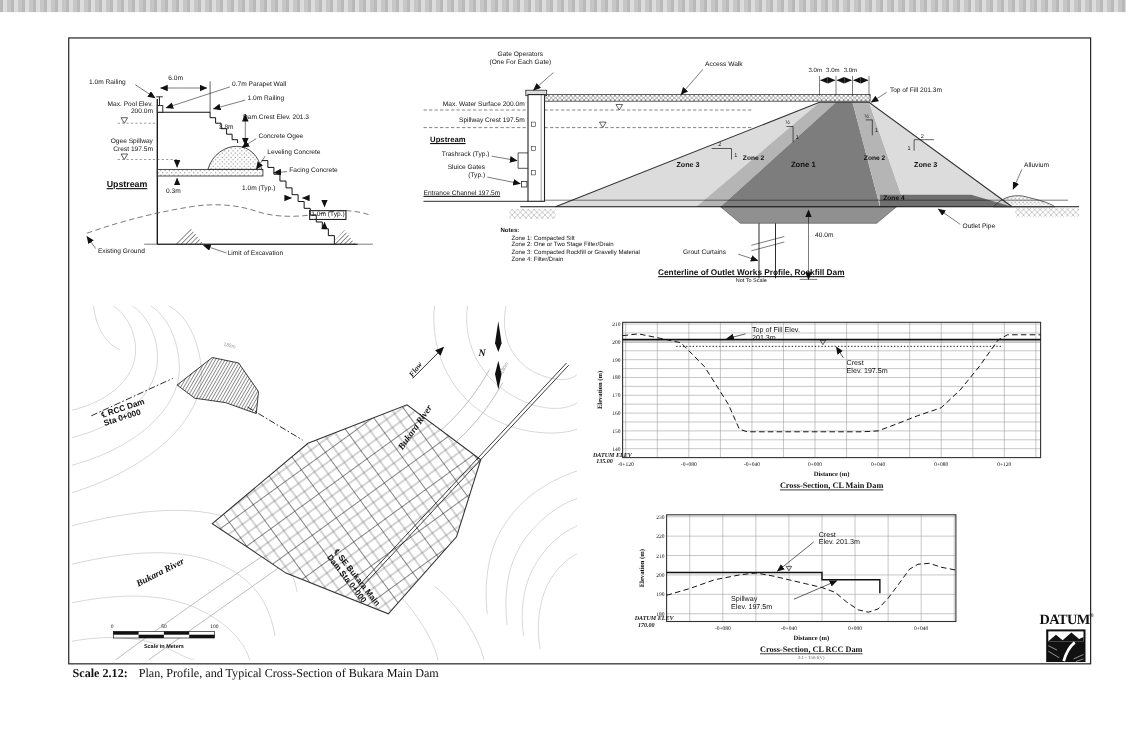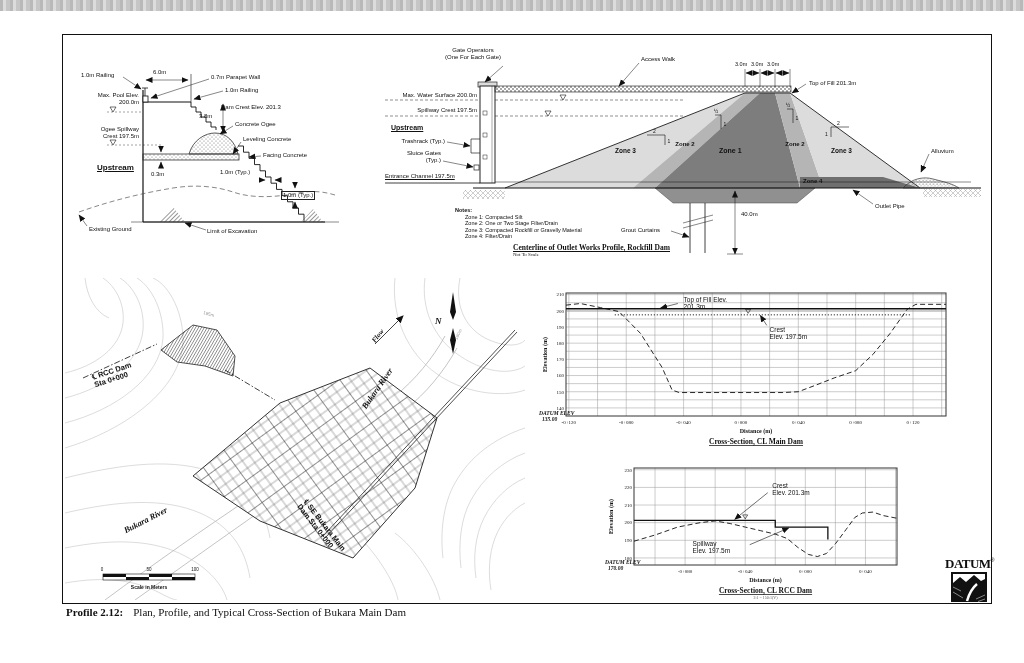--- a/index.html
+++ b/index.html
@@ -13,21 +13,21 @@
   .lbl{position:absolute;font-size:6px;line-height:7px;white-space:nowrap;color:#111;}
   .lbl.b{font-weight:bold;}
   .lbl.ul{text-decoration:underline;}
   .lbl.fs7{font-size:7px;}
   .lbl.fs8{font-size:8px;}
   .blk{position:absolute;font-size:6px;line-height:7px;color:#111;}
   .blk.r{text-align:right;}
   .blk.c{text-align:center;}
   .blk span{display:block;}
   .boxed{border:0.7px solid #222;padding:0 1px;}
-  .title-blk{position:absolute;text-align:left;font-family:Liberation Serif, serif;}
+  .title-blk{position:absolute;text-align:center;font-family:Liberation Sans, sans-serif;}
   .title-blk .t{display:block;font-weight:bold;text-decoration:underline;font-size:7.5px;line-height:9px;}
   .title-blk .s{display:block;font-size:5px;line-height:6px;}
   .wrapzone{width:20px;text-align:center;font-weight:bold;line-height:6.5px;white-space:normal;}
   .rot{transform-origin:left top;}
   .serifit{font-family:"Liberation Serif",serif;font-style:italic;font-weight:bold;}
   .chart{position:absolute;text-align:center;}
   .chart text{font-family:"Liberation Serif",serif;fill:#111;}
   .chart .tick{font-size:5px;}
   .chart .ann{font-size:6.5px;font-family:"Liberation Sans",sans-serif;}
   .chart .axlab{font-size:6px;font-weight:bold;}
@@ -438,21 +438,21 @@
       <text x="218" y="156" class="ctitle" text-anchor="middle">Cross-Section, CL Main Dam</text>
       <text x="1" y="127" class="datum">DATUM ELEV</text>
       <text x="4" y="133" class="datum">135.00</text>
       <text x="145.58490566037736" y="14.046052631578947" class="ann">Top of Fill Elev.</text>
       <text x="145.58490566037736" y="21.046052631578945" class="ann">201.3m</text>
       <line x1="139.8490566037736" y1="15.519736842105264" x2="122.64150943396227" y2="19.889473684210508" stroke="#111" stroke-width="0.6" marker-end="url(#chart1-ar)"></line>
       <text x="231.62264150943395" y="43.986842105263165" class="ann">Crest</text>
       <text x="231.62264150943395" y="50.986842105263165" class="ann">Elev. 197.5m</text>
       <line x1="228.75471698113208" y1="37.368421052631575" x2="222.30188679245282" y2="27.334210526315807" stroke="#111" stroke-width="0.6" marker-end="url(#chart1-ar)"></line>
     </svg></div>
-<div class="chart" id="chart2" style="left:604px;top:458px;width:320px;height:150px;"><svg width="320" height="150">
+<div class="chart" id="chart2" style="left:576px;top:458px;width:320px;height:150px;"><svg width="320" height="150">
       <defs>
         <marker id="chart2-ar" markerWidth="8" markerHeight="8" refX="6.5" refY="3" orient="auto" markerUnits="userSpaceOnUse">
           <path d="M0,0L7,3L0,6Z" fill="#111"></path>
         </marker>
       </defs>
       <line x1="51.04" y1="10" x2="51.04" y2="107" stroke="#999" stroke-width="0.5"></line>
       <line x1="81.09714285714286" y1="10" x2="81.09714285714286" y2="107" stroke="#999" stroke-width="0.5"></line>
       <line x1="111.1542857142857" y1="10" x2="111.1542857142857" y2="107" stroke="#999" stroke-width="0.5"></line>
       <line x1="141.21142857142857" y1="10" x2="141.21142857142857" y2="107" stroke="#999" stroke-width="0.5"></line>
       <line x1="171.26857142857142" y1="10" x2="171.26857142857142" y2="107" stroke="#999" stroke-width="0.5"></line>
@@ -499,14 +499,14 @@
   <svg width="36" height="30" style="display:block;margin:0 auto;">
     <rect width="36" height="30" fill="#111"></rect>
     <rect x="2" y="2" width="32" height="9" fill="#fff"></rect>
     <path d="M2,11 L9,5 L15,10 L23,3 L30,9 L34,7 L34,11 Z" fill="#111"></path>
     <path d="M16,29 C18,22 20,17 26,12" stroke="#fff" stroke-width="2.5" fill="none"></path>
     <path d="M2,20 L12,26 M2,15 L10,19 M25,27 L34,23 M27,29.5 L34,27" stroke="#fff" stroke-width="0.5"></path>
   </svg>
 </div>
 
 <div class="caption">
-  <span class="cl">Profile 2.12:</span><span>Plan, Profile, and Typical Cross-Section of Bukara Main Dam</span>
+  <span class="cl">Scale 2.12:</span><span>Plan, Profile, and Typical Cross-Section of Bukara Main Dam</span>
 </div>
 
 </body></html>

